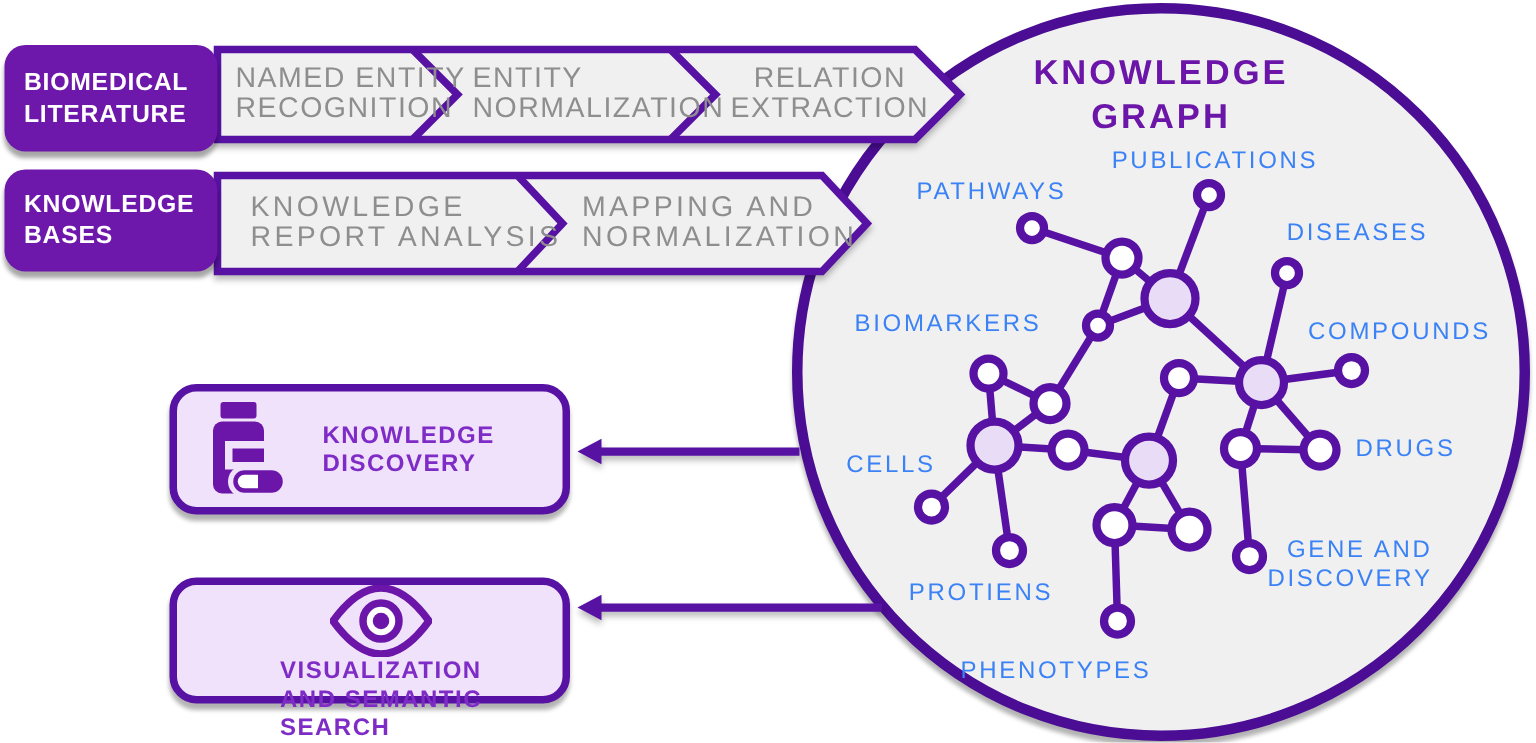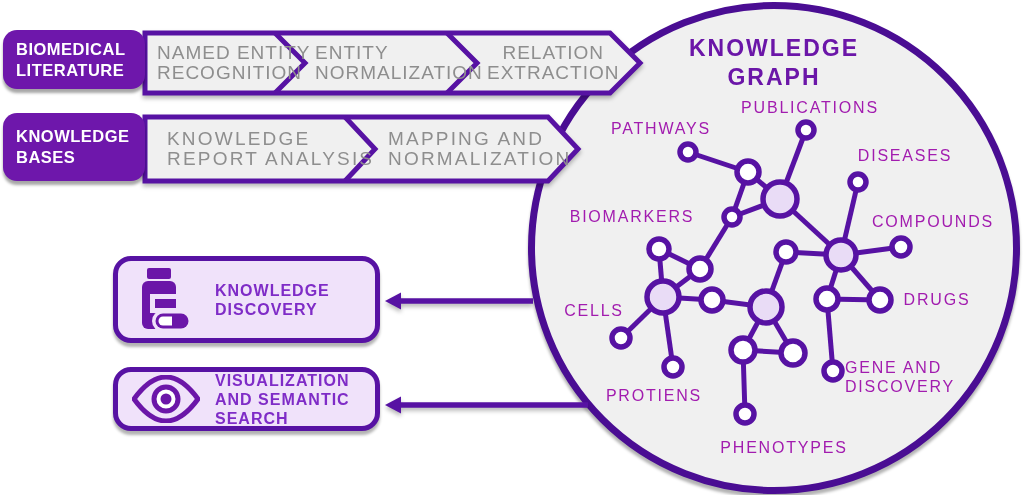--- a/index.html
+++ b/index.html
@@ -23,52 +23,52 @@
   }
   #graph-svg, #static-svg {
     position:absolute; left:0; top:0; width:1024px; height:495px;
     pointer-events:none;
   }
   #graph-svg { z-index:2; }
   #static-svg { z-index:4; filter:drop-shadow(0 3px 2px rgba(0,0,0,0.28)); }
   #entity-labels { position:absolute; left:0; top:0; width:1024px; height:495px; z-index:2; }
   .entity-label {
     position:absolute; transform:translate(-50%,-50%);
-    color:#a21caf; font-size:16px; letter-spacing:1.8px;
-    line-height:18.5px; text-align:left; white-space:nowrap; font-weight:500;
+    color:#3b82f6; font-size:16px; letter-spacing:1.8px;
+    line-height:18.5px; text-align:right; white-space:nowrap; font-weight:500;
   }
   
   .pipe-label {
     position:absolute; left:3px; width:142px; box-sizing:border-box;
     background:#6E17AB; border-radius:14px; color:#ffffff; font-weight:bold;
     font-size:16.5px; letter-spacing:0.5px; line-height:21px;
     display:flex; flex-direction:column; justify-content:center; padding-left:13px;
     box-shadow:0 4px 3px rgba(0,0,0,0.35); z-index:6;
   }
-  #row1-label { top:30px; height:59px; }
+  #row1-label { top:30px; height:71px; }
   #row2-label { top:113px; height:68px; }
   .step-text {
     position:absolute; color:#8E8E8E; font-size:19px; line-height:19.5px;
     letter-spacing:1px; white-space:nowrap; z-index:6; font-weight:500;
   }
   .step-text.wide { letter-spacing:2.2px; }
   #r1s1 { left:157px; top:43px; }
   #r1s2 { left:315px; top:43px; }
   #r1s3 { left:487px; top:43px;text-align:center; }
   #r2s1 { left:167px; top:129px; }
   #r2s2 { left:388px; top:129px; }
   
   .out-box {
     position:absolute; left:113px; width:267px; box-sizing:border-box;
     background:#F0E2FA; border:5px solid #5712A3; border-radius:18px;
     display:flex; align-items:center;
     box-shadow:0 4px 3px rgba(0,0,0,0.30); z-index:5;
   }
   #out-box-1 { top:256px; height:87px; }
-  #out-box-2 { top:367px; height:64px; }
+  #out-box-2 { top:385px; height:84px;flex-direction:column; }
   .out-text {
     color:#7F2CC7; font-weight:bold; font-size:16px;
     letter-spacing:1px; line-height:19px;
   }
   #out-box-1 .icon-slot { margin-left:20px; }
   #out-box-1 .out-text { margin-left:23px; }
   #out-box-2 .icon-slot { margin-left:14px; }
   #out-box-2 .out-text { margin-left:15px; }
   .icon-slot { flex:0 0 auto; display:flex; }
 </style>
@@ -152,21 +152,21 @@
       <div class="entity-label" style="left: 594px; top: 311px;">
         <div>CELLS</div>
       </div>
       <div class="entity-label" style="left: 654px; top: 396px;">
         <div>PROTIENS</div>
       </div>
       <div class="entity-label" style="left: 900px; top: 377px;">
         <div>GENE AND</div>
         <div>DISCOVERY</div>
       </div>
-      <div class="entity-label" style="left: 784px; top: 448px;">
+      <div class="entity-label" style="left: 704px; top: 448px;">
         <div>PHENOTYPES</div>
       </div>
     </div>
 
   <div class="kg-title">
     <div>KNOWLEDGE</div>
     <div>GRAPH</div>
   </div>
 
   <svg id="static-svg" viewBox="0 0 1024 495">

